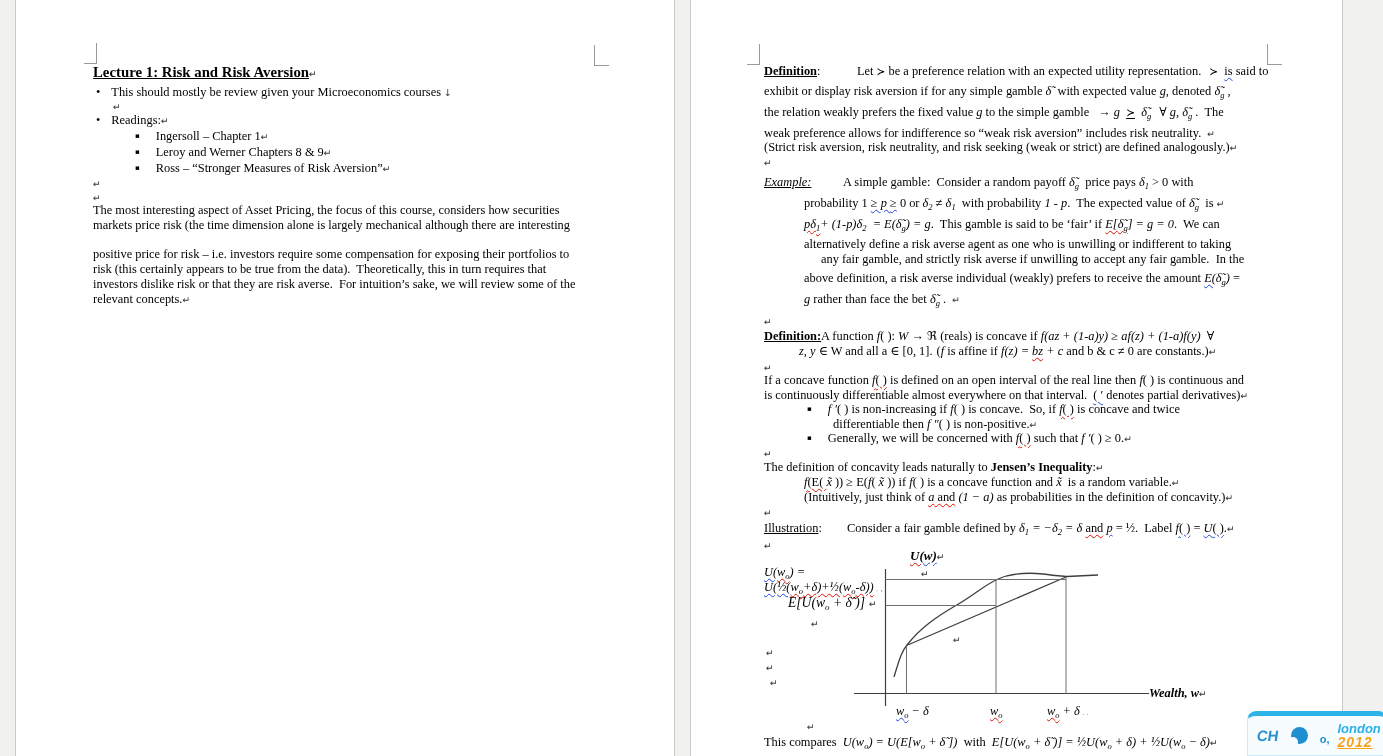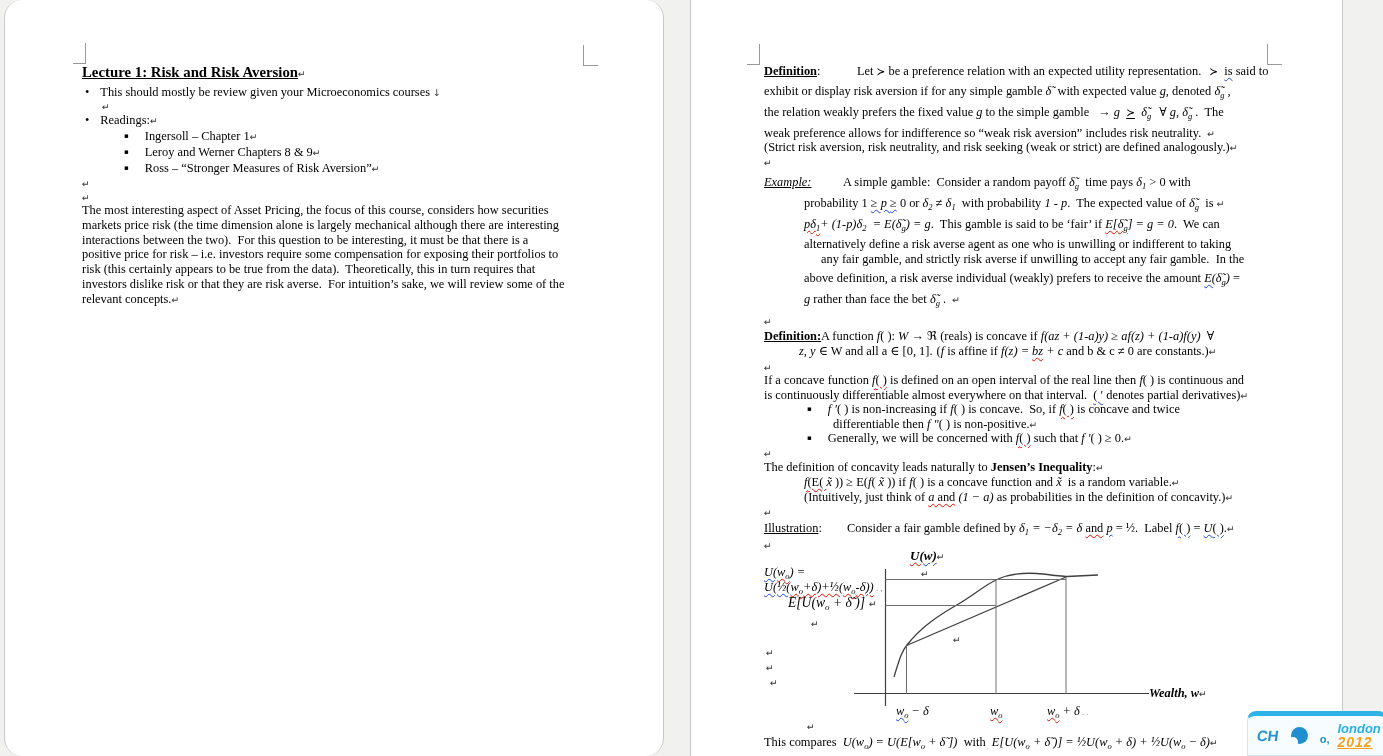--- a/index.html
+++ b/index.html
@@ -5,21 +5,21 @@
   html,body{margin:0;padding:0;}
   body{
     width:1383px;height:756px;position:relative;overflow:hidden;
     background:#f1f1f0;
     font-family:"Liberation Serif","DejaVu Serif","DejaVu Sans",serif;
   }
   .page{
     position:absolute;top:0;background:#ffffff;height:756px;
     border-left:1px solid #c9c9c9;border-right:1px solid #c9c9c9;
   }
-  #left-page{left:4px;width:658px;border-radius:18px;}
+  #left-page{left:15px;width:658px;}
   #right-page{left:690px;width:651px;}
   .ln{
     position:absolute;white-space:pre;font-size:12.4px;color:#000;
     line-height:1.15;
   }
   
   .i{font-style:italic;}
   .b{font-weight:bold;}
   .bi{font-weight:bold;font-style:italic;}
   .u{text-decoration:underline;}
@@ -74,41 +74,40 @@
   <div class="ln" style="left:80px;top:85px;"><span>•</span><span class="g11"></span><span>This should mostly be review given your Microeconomics courses </span><span class="pm">↓</span></div>
   <div class="ln" style="left:97px;top:99px;"><span class="pm">↵</span></div>
   <div class="ln" style="left:80px;top:113px;"><span>•</span><span class="g11"></span><span>Readings:</span><span class="pm">↵</span></div>
   <div class="ln" style="left:119px;top:129px;"><span class="sq">▪</span><span class="g16"></span><span>Ingersoll – Chapter 1</span><span class="pm">↵</span></div>
   <div class="ln" style="left:119px;top:145px;"><span class="sq">▪</span><span class="g16"></span><span>Leroy and Werner Chapters 8 &amp; 9</span><span class="pm">↵</span></div>
   <div class="ln" style="left:119px;top:161px;"><span class="sq">▪</span><span class="g16"></span><span>Ross – “Stronger Measures of Risk Aversion”</span><span class="pm">↵</span></div>
   <div class="ln" style="left:77px;top:176px;"><span class="pm">↵</span></div>
   <div class="ln" style="left:77px;top:190px;"><span class="pm">↵</span></div>
   <div class="ln" style="left:77px;top:203px;"><span>The most interesting aspect of Asset Pricing, the focus of this course, considers how securities</span></div>
   <div class="ln" style="left:77px;top:218px;"><span>markets price risk (the time dimension alone is largely mechanical although there are interesting</span></div>
-  <div class="ln" style="left:77px;top:233px;"><span>interactions between the two).  For this question to be interesting, it must be that there is a</span></div>
   <div class="ln" style="left:77px;top:262px;"><span>risk (this certainly appears to be true from the data).  Theoretically, this in turn requires that</span></div>
   <div class="ln" style="left:77px;top:247px;"><span>positive price for risk – i.e. investors require some compensation for exposing their portfolios to</span></div>
   <div class="ln" style="left:77px;top:277px;"><span>investors dislike risk or that they are risk averse.  For intuition’s sake, we will review some of the</span></div>
   <div class="ln" style="left:77px;top:292px;"><span>relevant concepts.</span><span class="pm">↵</span></div>
 </div>
 
 <div class="page" id="right-page">
   <div class="cropTL" style="left:56px;top:44px;"></div>
   <div class="cropTR" style="left:576px;top:44px;"></div>
 
   <div class="ln" style="left:73px;top:64px;"><span class="bu">Definition</span><span>:</span></div>
   <div class="ln" style="left:166px;top:64px;"><span>Let </span><span class="sym">≻</span><span> be a preference relation with an expected utility representation.</span><span class="g8"></span><span class="sym">≻</span><span>  </span><span class="sqb">is</span><span> said to</span></div>
   <div class="ln" style="left:73px;top:84px;"><span>exhibit or display risk aversion if for any simple gamble </span><span class="i">δ̃</span><span>  with expected value </span><span class="i">g</span><span>, denoted </span><span class="i">δ̃</span><span class="sub">g</span><span> ,</span></div>
   <div class="ln" style="left:73px;top:105px;"><span>the relation weakly prefers the fixed value </span><span class="i">g</span><span> to the simple gamble </span><span class="g6"></span><span>→ </span><span class="i">g</span><span>  </span><span class="sym usucc">≻</span><span>  </span><span class="i">δ̃</span><span class="sub">g</span><span class="g8"></span><span>∀ </span><span class="i">g</span><span>, </span><span class="i">δ̃</span><span class="sub">g</span><span> .</span><span class="g6"></span><span>The</span></div>
   <div class="ln" style="left:73px;top:126px;"><span>weak preference allows for indifference so “weak risk aversion” includes risk neutrality.</span><span class="g6"></span><span class="pm">↵</span></div>
   <div class="ln" style="left:73px;top:140px;"><span>(Strict risk aversion, risk neutrality, and risk seeking (weak or strict) are defined analogously.)</span><span class="pm">↵</span></div>
   <div class="ln" style="left:73px;top:155px;"><span class="pm">↵</span></div>
 
   <div class="ln" style="left:73px;top:175px;"><span class="iu">Example:</span></div>
-  <div class="ln" style="left:152px;top:175px;"><span>A simple gamble:</span><span class="g6"></span><span>Consider a random payoff </span><span class="i">δ̃</span><span class="sub">g</span><span>  time pays </span><span class="i">δ</span><span class="sub">1</span><span> &gt; 0 with</span></div>
+  <div class="ln" style="left:152px;top:175px;"><span>A simple gamble:</span><span class="g6"></span><span>Consider a random payoff </span><span class="i">δ̃</span><span class="sub">g</span><span>  price pays </span><span class="i">δ</span><span class="sub">1</span><span> &gt; 0 with</span></div>
   <div class="ln" style="left:113px;top:196px;"><span>probability 1 </span><span class="sqb">≥ </span><span class="i sqb">p </span><span class="sqb">≥</span><span> 0 or </span><span class="i">δ</span><span class="sub">2</span><span> ≠ </span><span class="i">δ</span><span class="sub">1</span><span>  with probability </span><span class="i">1 - p</span><span>.</span><span class="g6"></span><span>The expected value of </span><span class="i">δ̃</span><span class="sub">g</span><span>  is </span><span class="pm">↵</span></div>
   <div class="ln" style="left:113px;top:217px;"><span class="i sqr">p</span><span class="i sqr">δ</span><span class="sub sqr">1</span><span class="i">+ (1-p)</span><span class="i">δ</span><span class="sub">2</span><span class="i">  = E(</span><span class="i">δ̃</span><span class="sub">g</span><span class="i">) = g</span><span>.</span><span class="g6"></span><span>This gamble is said to be ‘fair’ if </span><span class="i sqr">E[</span><span class="i sqr">δ̃</span><span class="sub sqr">g</span><span class="i">] = g = 0</span><span>.</span><span class="g6"></span><span>We can</span></div>
   <div class="ln" style="left:113px;top:237px;"><span>alternatively define a risk averse agent as one who is unwilling or indifferent to taking</span></div>
   <div class="ln" style="left:130px;top:252px;"><span>any fair gamble, and strictly risk averse if unwilling to accept any fair gamble.  In the</span></div>
   <div class="ln" style="left:113px;top:271px;"><span>above definition, a risk averse individual (weakly) prefers to receive the amount </span><span class="i sqb">E(</span><span class="i">δ̃</span><span class="sub">g</span><span class="i">)</span><span> =</span></div>
   <div class="ln" style="left:113px;top:292px;"><span class="i">g</span><span> rather than face the bet </span><span class="i">δ̃</span><span class="sub">g</span><span> .</span><span class="g6"></span><span class="pm">↵</span></div>
   <div class="ln" style="left:73px;top:314px;"><span class="pm">↵</span></div>
 
   <div class="ln" style="left:73px;top:329px;"><span class="bu">Definition:</span></div>
   <div class="ln" style="left:130px;top:329px;"><span>A function </span><span class="i">f</span><span>( ): </span><span class="i">W</span><span> → ℜ (reals) is concave if </span><span class="i">f</span><span class="i">(az + (1-a)y)</span><span class="i"> ≥ a</span><span class="i">f</span><span class="i">(z) + (1-a)</span><span class="i">f</span><span class="i">(y)</span><span>  ∀</span></div>

